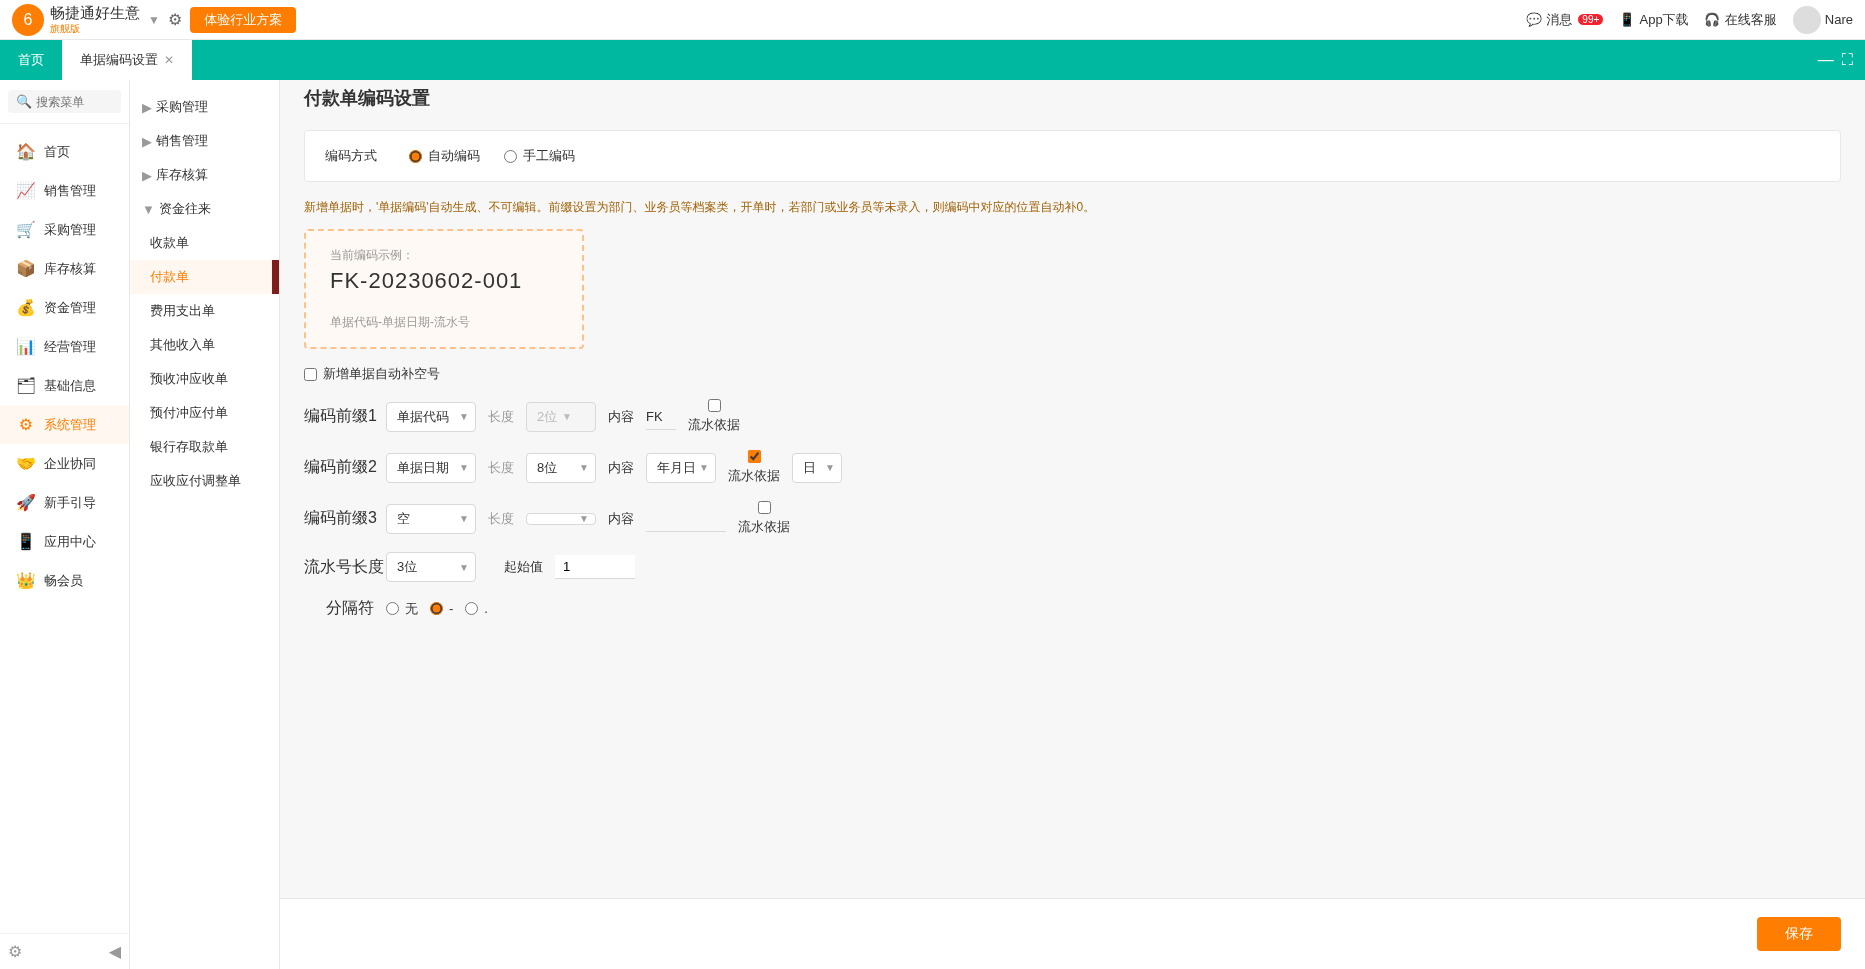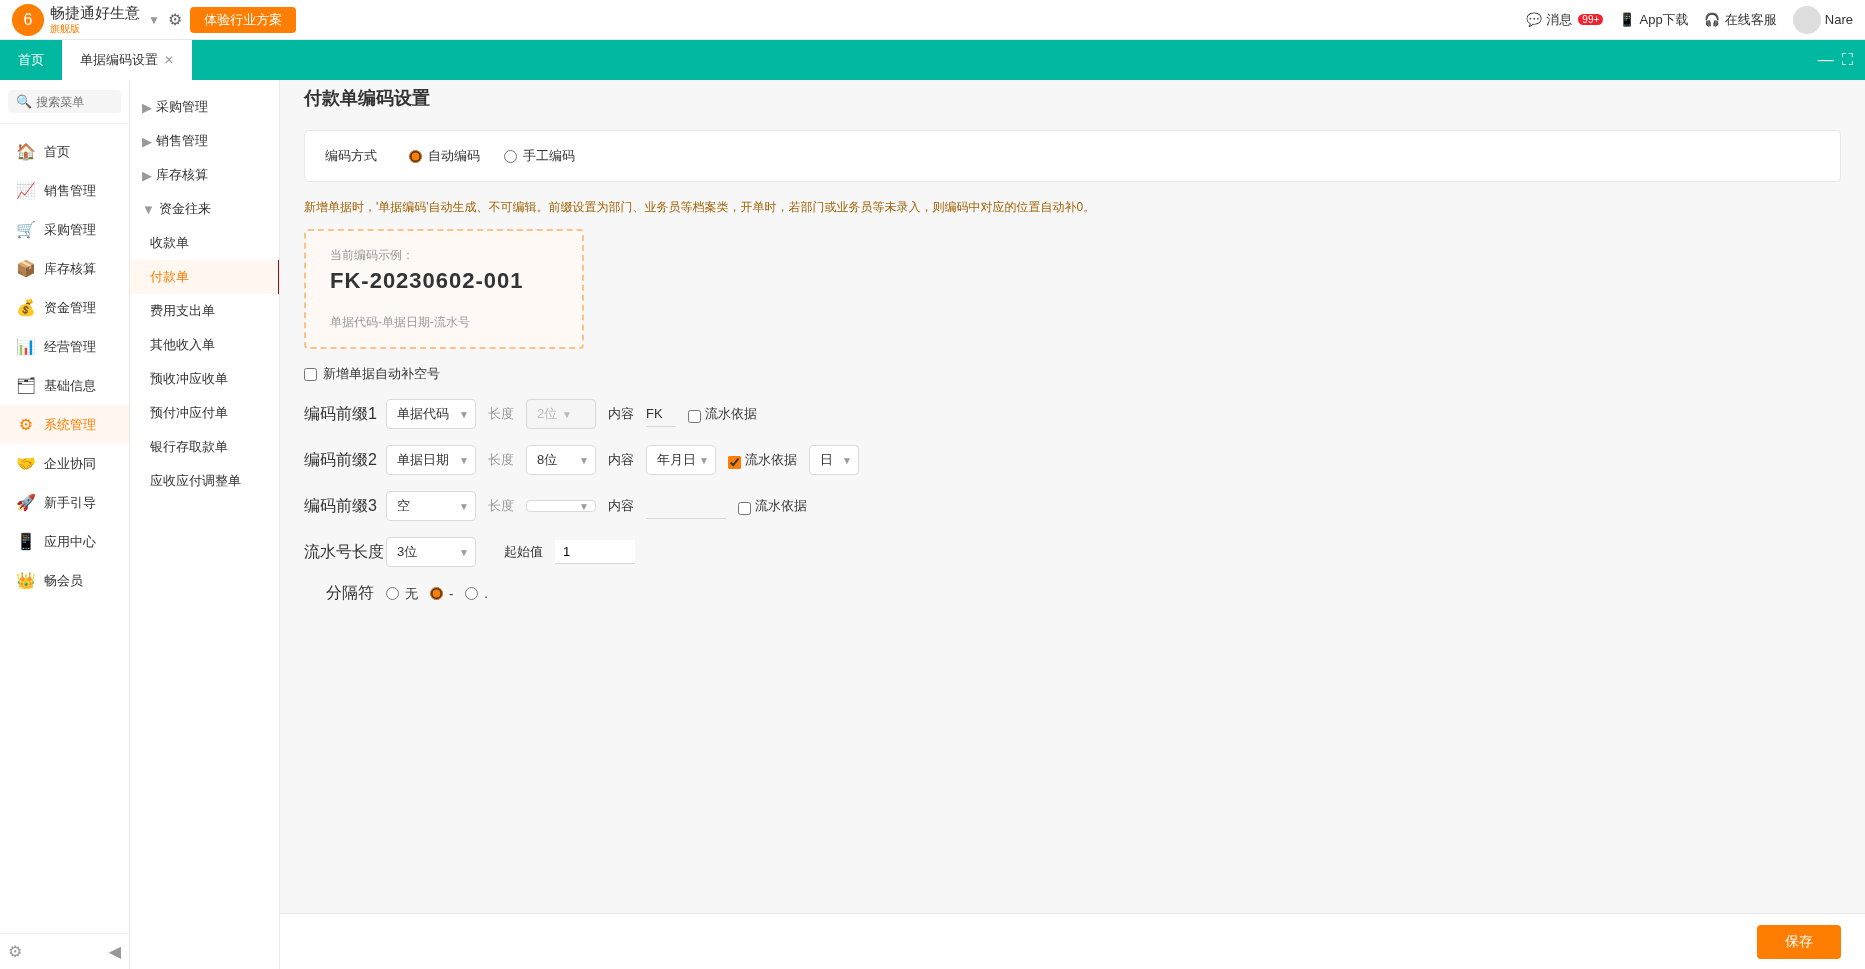--- a/index.html
+++ b/index.html
@@ -145,21 +145,21 @@
     }
     .sec-item {
       padding: 8px 20px;
       font-size: 13px;
       color: #333;
       cursor: pointer;
     }
     .sec-item.active {
       background: #fff7f0;
       color: #ff7d00;
-      border-right: 1px solid #7f1d1d;
+      border-right: 7px solid #7f1d1d;
     }
 
     
     .content-area {
       flex: 1;
       background: #f7f7f7;
       overflow-y: auto;
       padding: 6px 24px;
       position: relative;
     }
@@ -195,44 +195,44 @@
     .preview-box {
       border: 2px dashed #ffc18a;
       background: #fff9f5;
       border-radius: 4px;
       padding: 16px 24px;
       display: inline-block;
       margin-bottom: 16px;
       min-width: 280px;
     }
     .preview-label { font-size: 12px; color: #999; margin-bottom: 4px; }
-    .preview-code { font-size: 22px; font-weight: bold; color: #333; letter-spacing: 1px; }
+    .preview-code { font-size: 22px; font-weight: normal; color: #333; letter-spacing: 1px; }
     .preview-format { font-size: 12px; color: #999; margin-top: 20px; }
 
     
     .checkbox-label { display: flex; align-items: center; gap: 6px; font-size: 13px; color: #333; margin-bottom: 16px; }
     .checkbox-input { accent-color: #ff7d00; cursor: pointer; }
 
     
     .form-row {
       display: flex;
       align-items: center;
       gap: 12px;
       margin-bottom: 16px;
     }
     .form-label { font-size: 16px; color: #333; width: 70px; text-align: right; white-space: nowrap; }
-    .checkbox-sm { display: flex; align-items: flex-end; gap: 4px; font-size: 13px; color: #333; }
+    .checkbox-sm { display: flex; align-items: center; gap: 4px; font-size: 13px; color: #333; flex-direction: column; }
 
     
     .bottom-bar {
       position: absolute;
       bottom: 0;
       left: 0;
       right: 0;
-      height: 56px;
+      height: 71px;
       background: #fff;
       border-top: 1px solid #e8e8e8;
       display: flex;
       align-items: center;
       justify-content: flex-end;
       padding: 0 24px;
     }
     .save-btn {
       background: #ff7d00;
       color: white;

